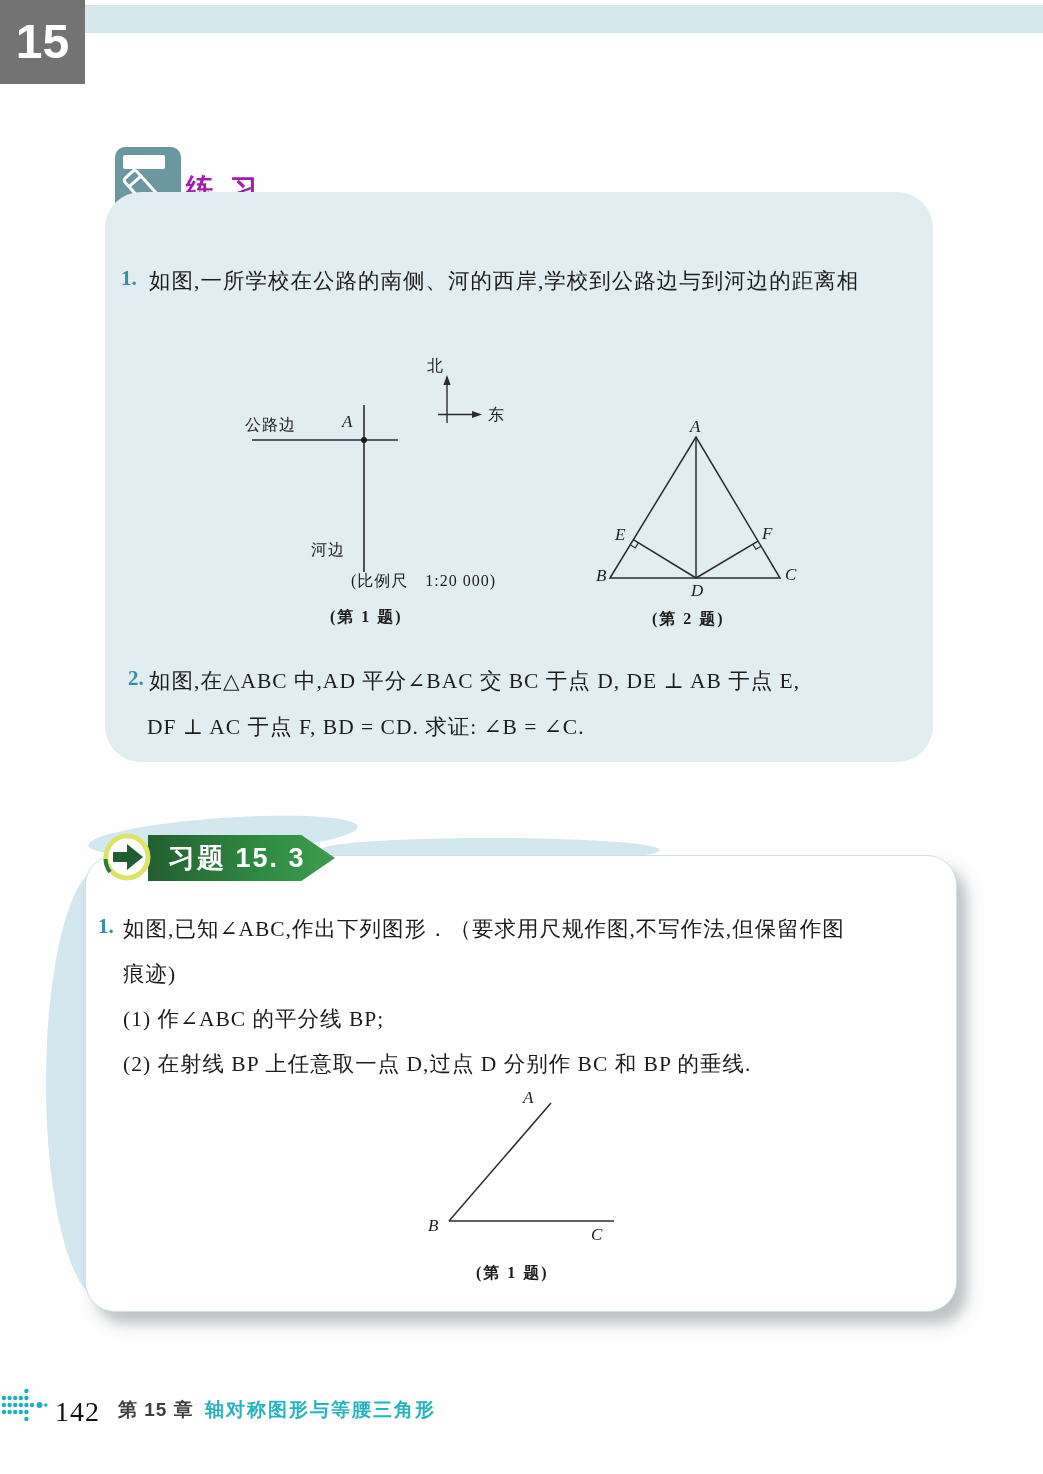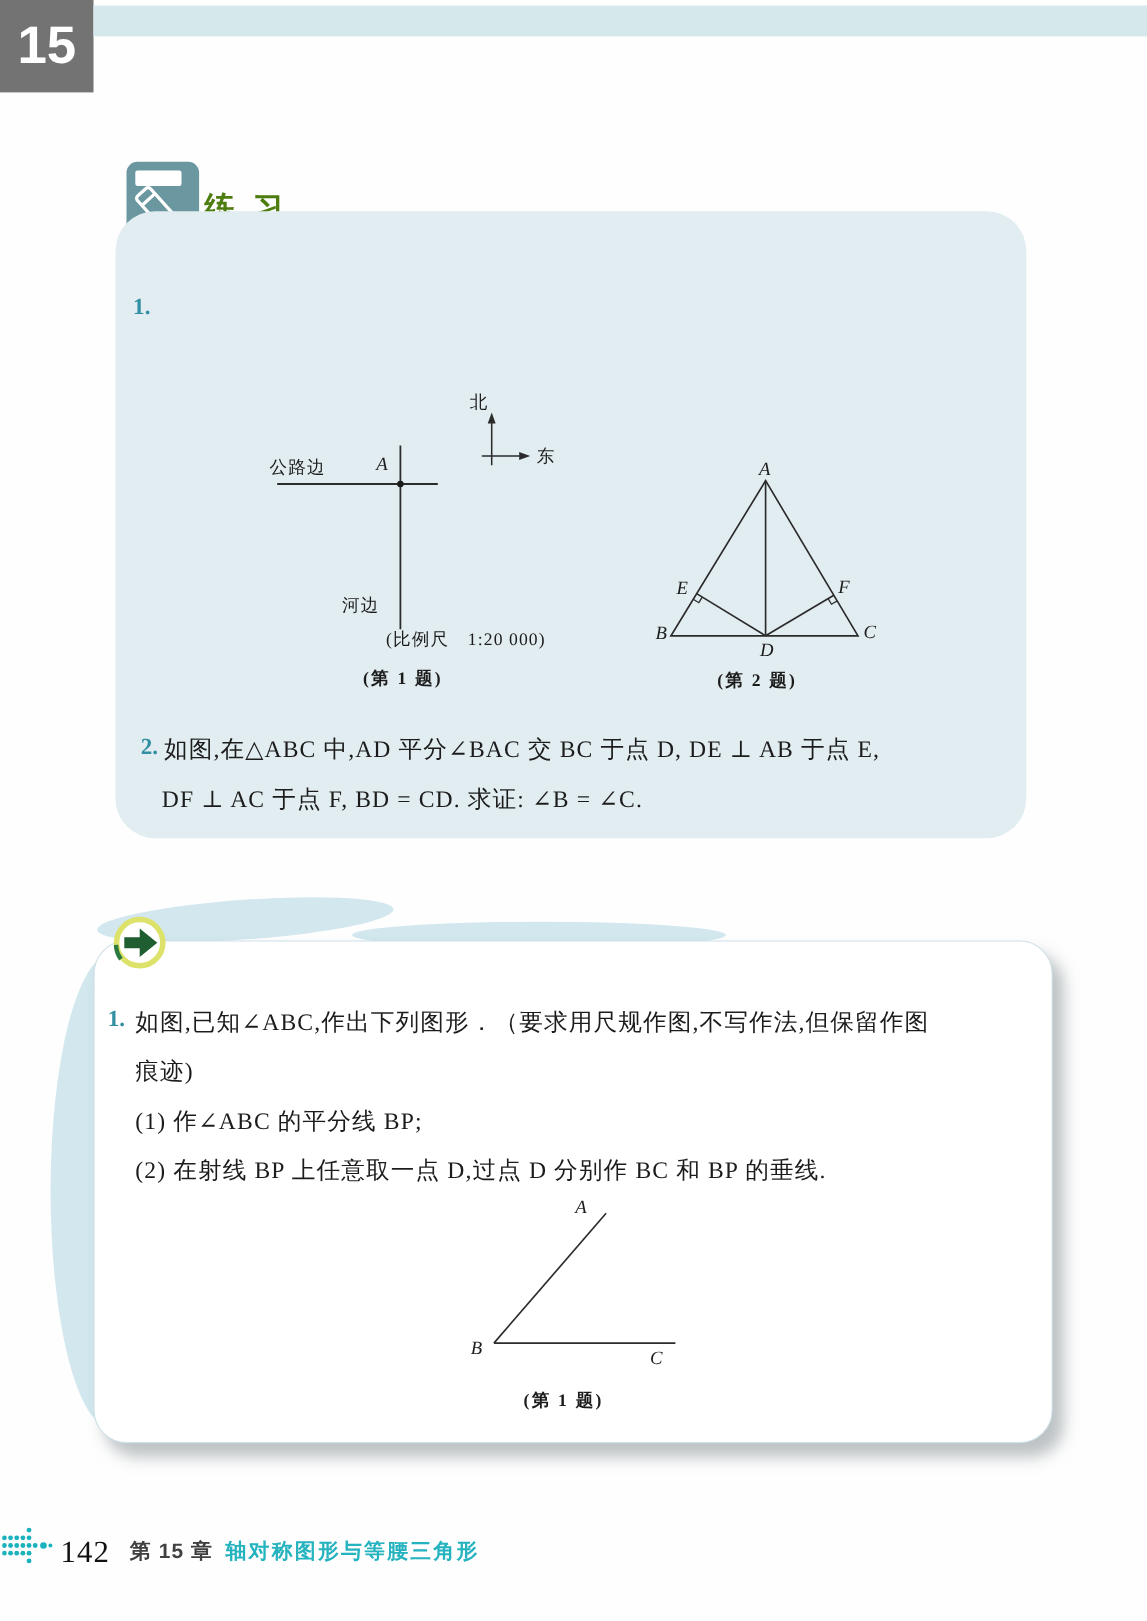--- a/index.html
+++ b/index.html
@@ -5,21 +5,21 @@
   html,body{margin:0;padding:0;background:#ffffff;}
   .page{position:relative;width:1043px;height:1474px;background:#fefefe;overflow:hidden;
         font-family:"Liberation Serif","DejaVu Serif",serif;color:#1c1c1c;}
   .abs{position:absolute;}
   
   .chapter-tab{left:0;top:0;width:85px;height:84px;background:#737373;display:flex;align-items:center;justify-content:center;}
   .chapter-num{font-family:"Liberation Sans","DejaVu Sans",sans-serif;font-weight:bold;font-size:48px;color:#ffffff;line-height:1;}
   .top-band{left:85px;top:5px;width:958px;height:28px;background:#d5e9ed;}
   
   .practice-title{left:186px;top:170px;font-family:"Liberation Sans","DejaVu Sans",sans-serif;
-                  font-size:28px;font-weight:bold;color:#4d7c0f;letter-spacing:4px;}
+                  font-size:28px;font-weight:bold;color:#a21caf;letter-spacing:4px;}
   .practice-box{left:105px;top:192px;width:828px;height:570px;background:#e2edf1;border-radius:36px;}
   
   .bodyline{font-size:21.5px;letter-spacing:1px;line-height:30px;white-space:nowrap;}
   .pnum{font-weight:bold;color:#3390a4;font-size:21px;}
   .figlabel{font-style:italic;font-size:17px;}
   .cnlabel{font-size:16px;letter-spacing:1px;}
   .caption{font-size:16px;letter-spacing:2px;font-weight:bold;}
   svg{display:block;}
   
   .swoosh{background:#d2e7ee;border-radius:50%;}
@@ -60,20 +60,21 @@
       </g>
       <path d="M48,90 q11,-1 15,-8" stroke="#ffffff" stroke-width="2" fill="none"></path>
       <path d="M52,92 q11,-1 15,-8" stroke="#cfe0e4" stroke-width="2" fill="none"></path>
     </svg>
   </div>
   <div class="abs practice-title">练 习</div>
 
   <div class="abs practice-box">
 
     <span class="abs pnum" style="left:16px;top:74px;">1.</span>
+    <span class="abs bodyline" style="left:44px;top:74px;">如图,一所学校在公路的南侧、河的西岸,学校到公路边与到河边的距离相</span>
 
     <div class="abs" style="left:140px;top:163px;width:280px;height:280px;">
       <svg width="280" height="280" viewBox="0 0 280 280">
         <line x1="202" y1="27" x2="202" y2="68" stroke="#2b2b2b" stroke-width="1.4"></line>
         <polygon points="202,20 198.4,30 205.6,30" fill="#2b2b2b"></polygon>
         <line x1="193" y1="59.5" x2="230" y2="59.5" stroke="#2b2b2b" stroke-width="1.4"></line>
         <polygon points="237,59.5 227,55.9 227,63.1" fill="#2b2b2b"></polygon>
         <line x1="7" y1="85" x2="153" y2="85" stroke="#2b2b2b" stroke-width="1.6"></line>
         <line x1="119" y1="50" x2="119" y2="217" stroke="#2b2b2b" stroke-width="1.6"></line>
         <circle cx="119" cy="85" r="3" fill="#1c1c1c"></circle>
@@ -107,20 +108,23 @@
 
     <span class="abs pnum" style="left:23px;top:474px;">2.</span>
     <span class="abs bodyline" style="left:44px;top:474px;">如图,在△ABC 中,AD 平分∠BAC 交 BC 于点 D, DE ⊥ AB 于点 E,</span>
     <span class="abs bodyline" style="left:42px;top:520px;">DF ⊥ AC 于点 F, BD = CD.  求证: ∠B = ∠C.</span>
   </div>
 
   <div class="abs swoosh" style="left:88px;top:818px;width:270px;height:36px;transform:rotate(-4deg);z-index:1;"></div>
   <div class="abs swoosh" style="left:320px;top:838px;width:340px;height:24px;z-index:1;"></div>
   <div class="abs swoosh" style="left:46px;top:868px;width:110px;height:430px;z-index:1;"></div>
 
+  <div class="abs banner">
+    <span class="banner-text">习题 15. 3</span>
+  </div>
   <div class="abs arrow-circle">
     <svg width="52" height="52" viewBox="0 0 52 52">
       <circle cx="26" cy="26" r="21" fill="#ffffff" stroke="#dde26a" stroke-width="5"></circle>
       <path d="M9,41 A22,22 0 0 1 4.5,28" fill="none" stroke="#2d7a40" stroke-width="4"></path>
       <path d="M12,21 L26,21 L26,13 L42,26 L26,39 L26,31 L12,31 Z" fill="#1e5e31"></path>
     </svg>
   </div>
 
   <div class="abs ex-box">
     <span class="abs pnum" style="left:12px;top:58px;">1.</span>

